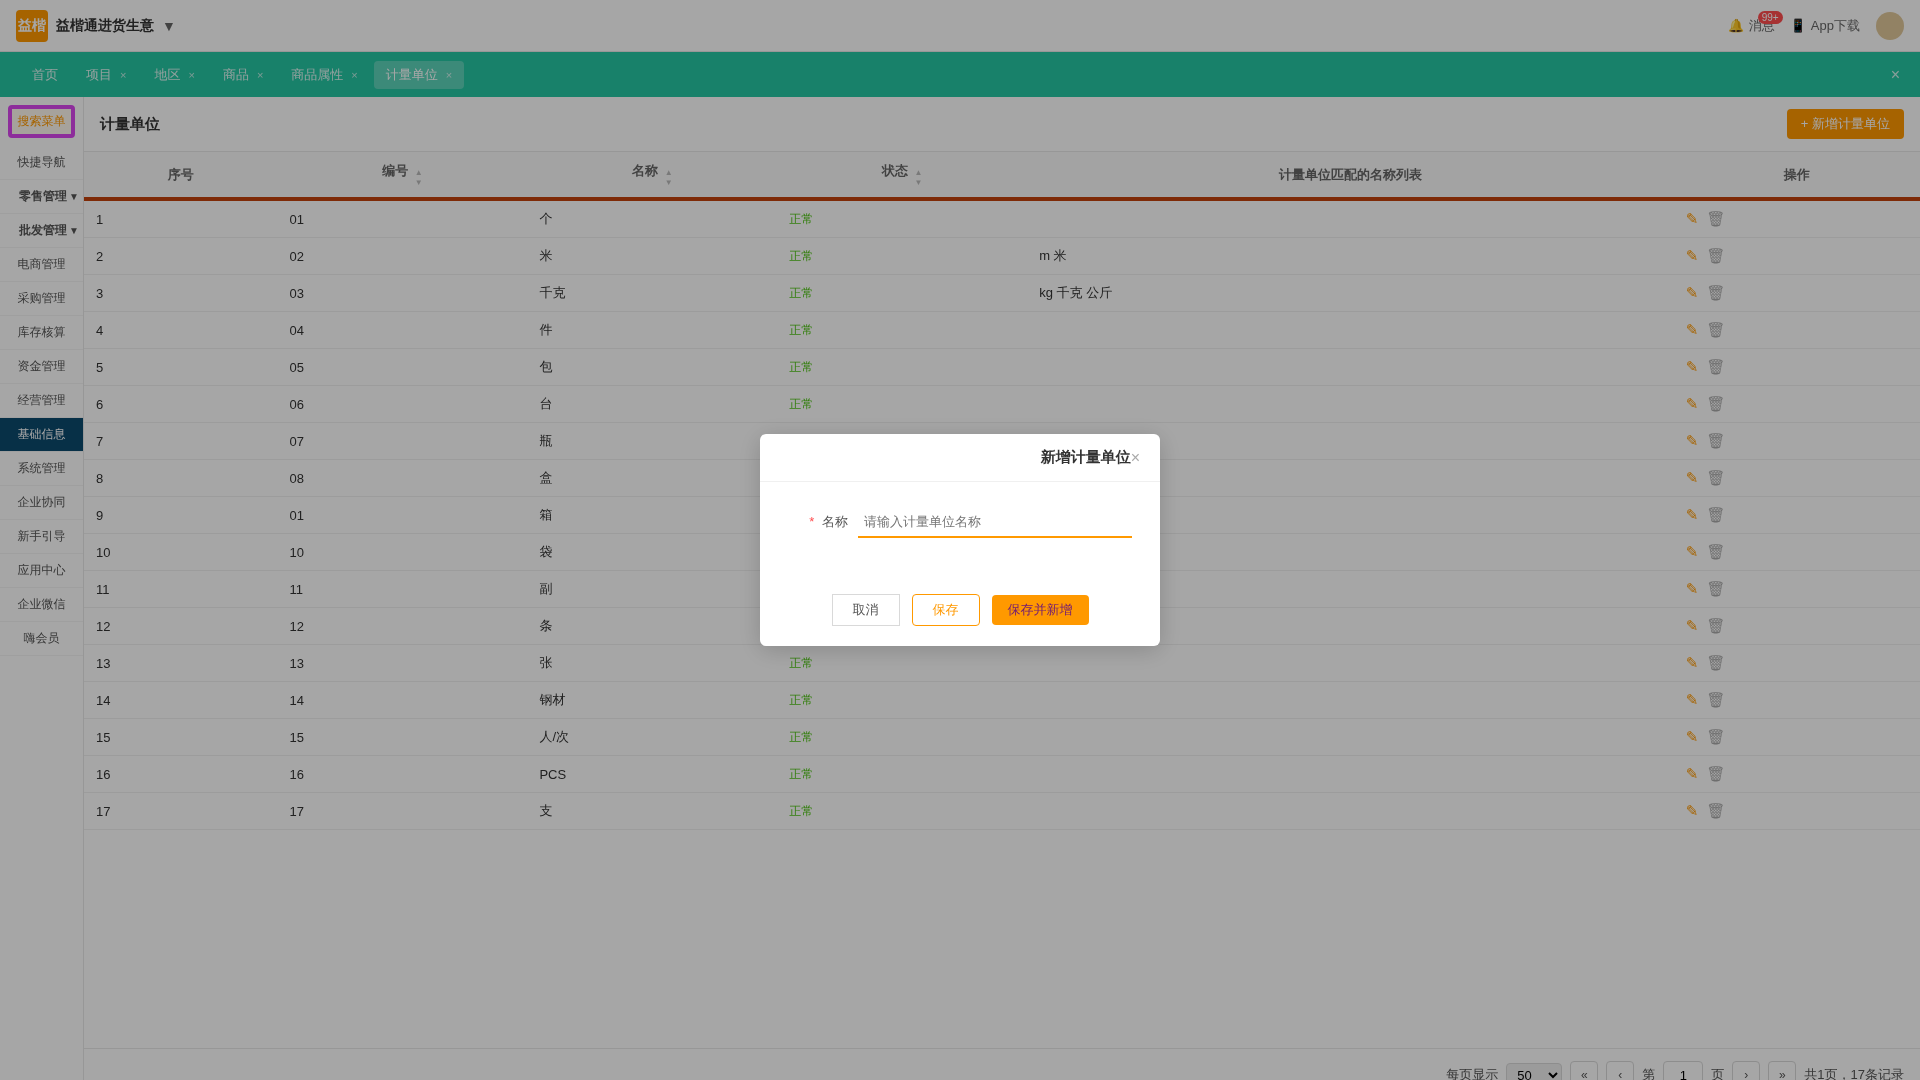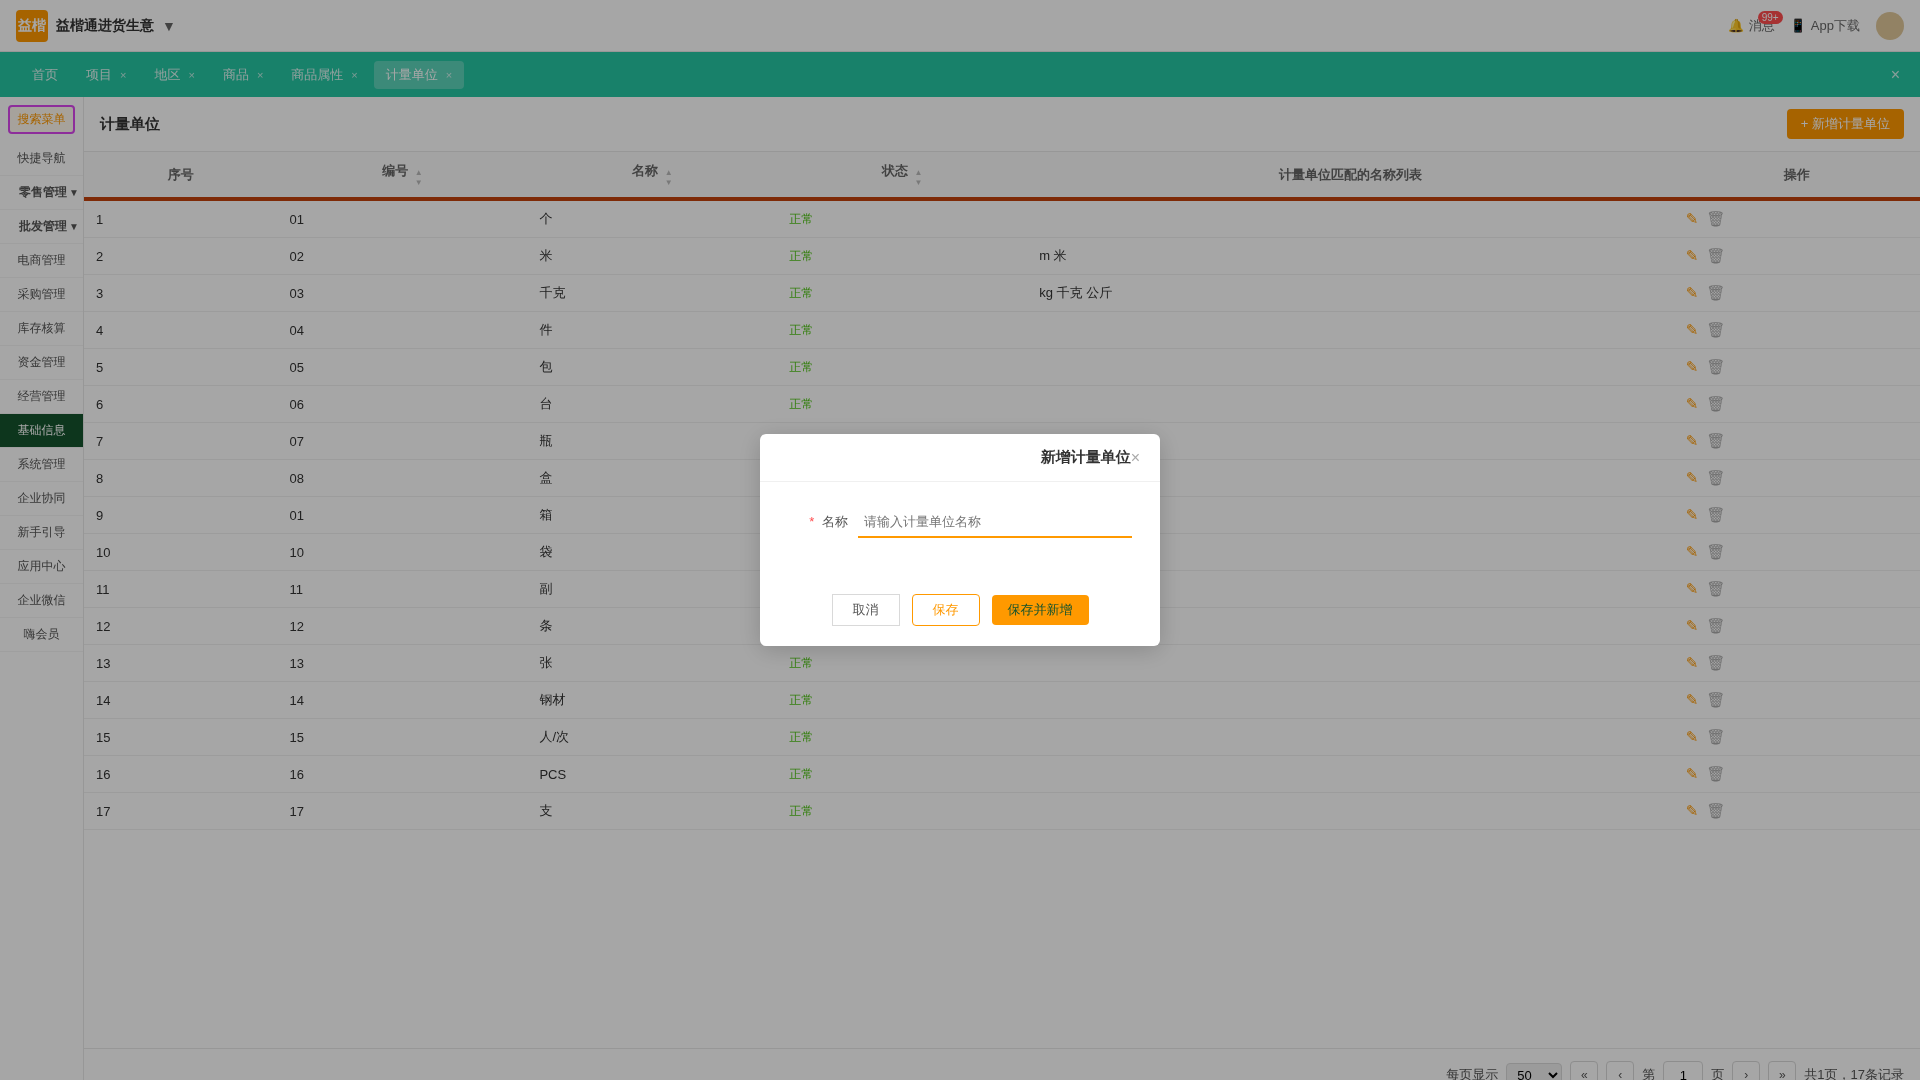--- a/index.html
+++ b/index.html
@@ -23,23 +23,23 @@
     .tab-item.active { background: rgba(255,255,255,0.25); color: #fff; }
     .tab-close { font-size: 11px; color: rgba(255,255,255,0.7); margin-left: 4px; cursor: pointer; }
     .tab-bar-close { margin-left: auto; color: rgba(255,255,255,0.8); cursor: pointer; font-size: 16px; }
 
     
     .layout { display: flex; height: calc(1080px - 40px - 36px); }
 
     
     .sidebar { width: 84px; background: #fff; border-right: 1px solid #e8e8e8; display: flex; flex-direction: column; overflow-y: auto; }
     .sidebar-search { padding: 8px; }
-    .sidebar-search-btn { width: 100%; background: #fff9f0; border: 2px solid #d946ef; border-radius: 4px; color: #f90; font-size: 12px; padding: 4px 0; cursor: pointer; text-align: center; }
+    .sidebar-search-btn { width: 100%; background: #fff9f0; border: 4px solid #d946ef; border-radius: 4px; color: #f90; font-size: 12px; padding: 4px 0; cursor: pointer; text-align: center; }
     .sidebar-item { padding: 8px 4px; text-align: center; cursor: pointer; color: #555; font-size: 12px; border-bottom: 1px solid #f5f5f5; }
-    .sidebar-item.active { background: #14532d; color: #fff; border-radius: 0; }
+    .sidebar-item.active { background: #0c4a6e; color: #fff; border-radius: 0; }
     .sidebar-item-with-arrow { display: flex; align-items: center; justify-content: flex-end; gap: 2px; font-weight: bold; }
     .sidebar-arrow { font-size: 10px; }
 
     
     .main-content { flex: 1; display: flex; flex-direction: column; overflow: hidden; background: #f5f6fa; }
     .page-header { background: #fff; padding: 12px 16px; border-bottom: 1px solid #e8e8e8; display: flex; align-items: center; justify-content: space-between; }
     .page-title { font-size: 15px; font-weight: bold; color: #333; }
     .add-btn { background: #f90; color: #fff; border: none; border-radius: 4px; padding: 6px 14px; font-size: 13px; cursor: pointer; }
 
     
@@ -67,21 +67,21 @@
     .modal-close { color: #aaa; cursor: pointer; font-size: 16px; }
     .modal-body { padding: 24px 28px; }
     .form-row { display: flex; align-items: center; margin-bottom: 20px; }
     .form-label { width: 60px; text-align: right; color: #555; font-size: 13px; margin-right: 10px; }
     .form-required { color: #ff4d4f; margin-right: 4px; }
     .form-input { flex: 1; height: 32px; border: none; border-bottom: 1px solid #d9d9d9; outline: none; font-size: 13px; padding: 0 6px; color: #333; }
     .form-input.active-border { border-bottom: 2px solid #f90; }
     .modal-footer { padding: 12px 20px 20px; display: flex; align-items: center; justify-content: center; gap: 12px; }
     .btn-cancel { padding: 6px 20px; border: 1px solid #d9d9d9; border-radius: 0; background: #fff; color: #555; font-size: 13px; cursor: pointer; }
     .btn-save { padding: 6px 20px; border: 1px solid #f90; border-radius: 4px; background: #fff; color: #f90; font-size: 13px; cursor: pointer; }
-    .btn-save-continue { padding: 6px 16px; border: none; border-radius: 4px; background: #f90; color: #14532d; font-size: 13px; cursor: pointer; }
+    .btn-save-continue { padding: 6px 16px; border: none; border-radius: 4px; background: #f90; color: #701a75; font-size: 13px; cursor: pointer; }
 
     .sort-arrow { display: inline-flex; flex-direction: column; margin-left: 3px; line-height: 1; }
     .sort-arrow span { font-size: 8px; color: #bbb; line-height: 1.2; }
   </style>
 </head>
 <body>
 
 <div class="top-bar">
   <div class="logo-area">
     <div class="logo-icon">

